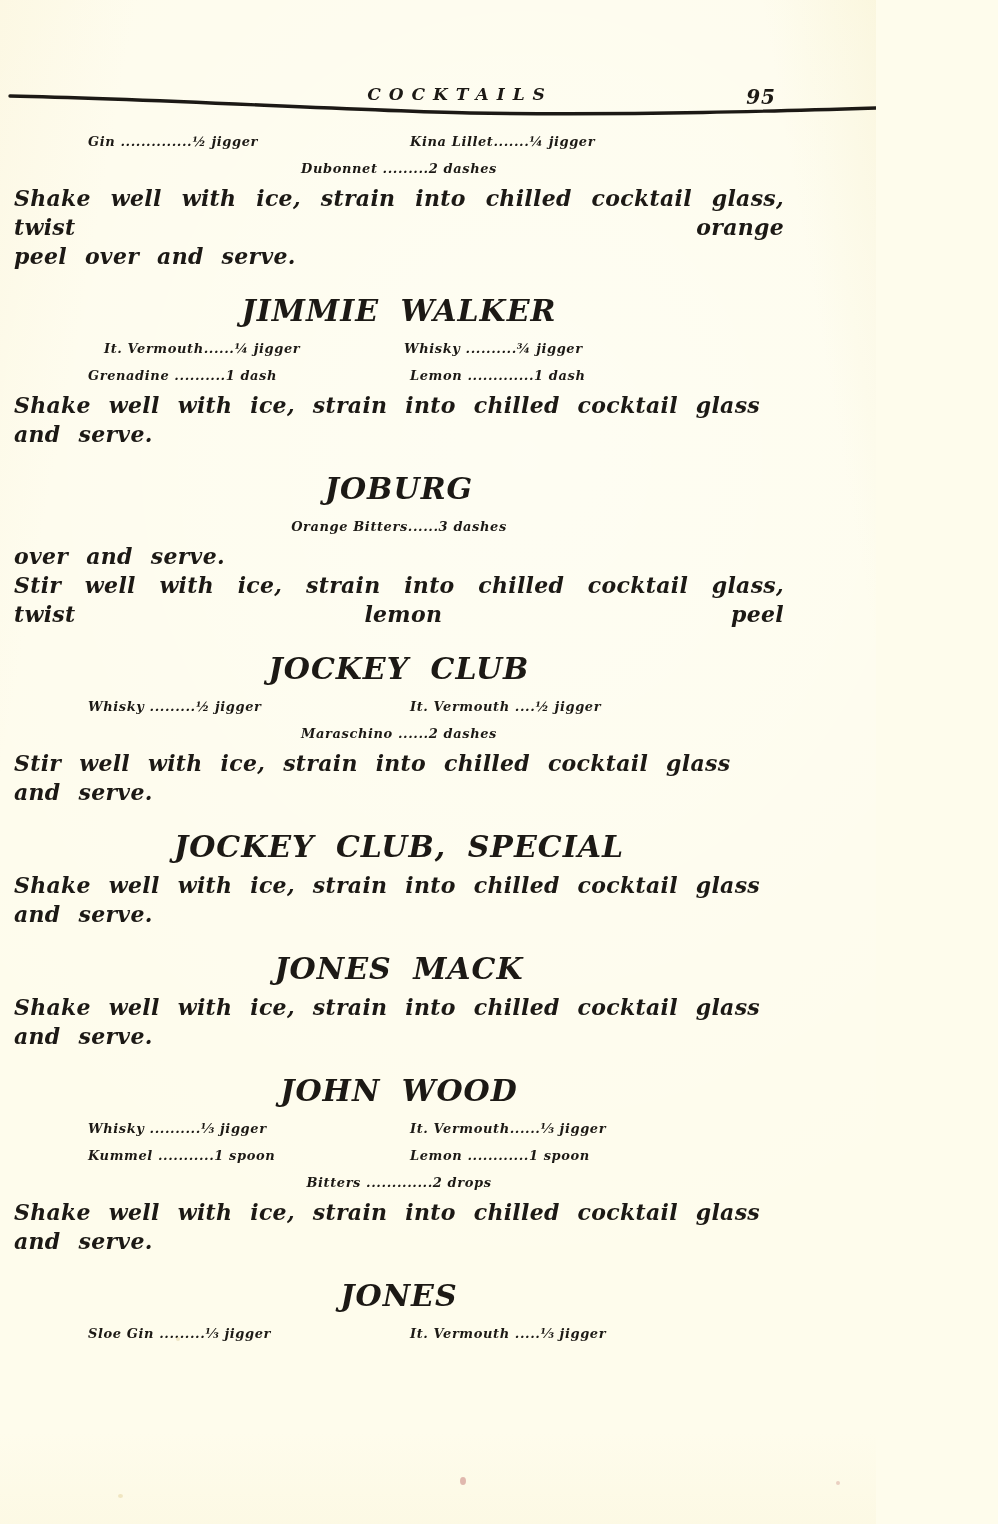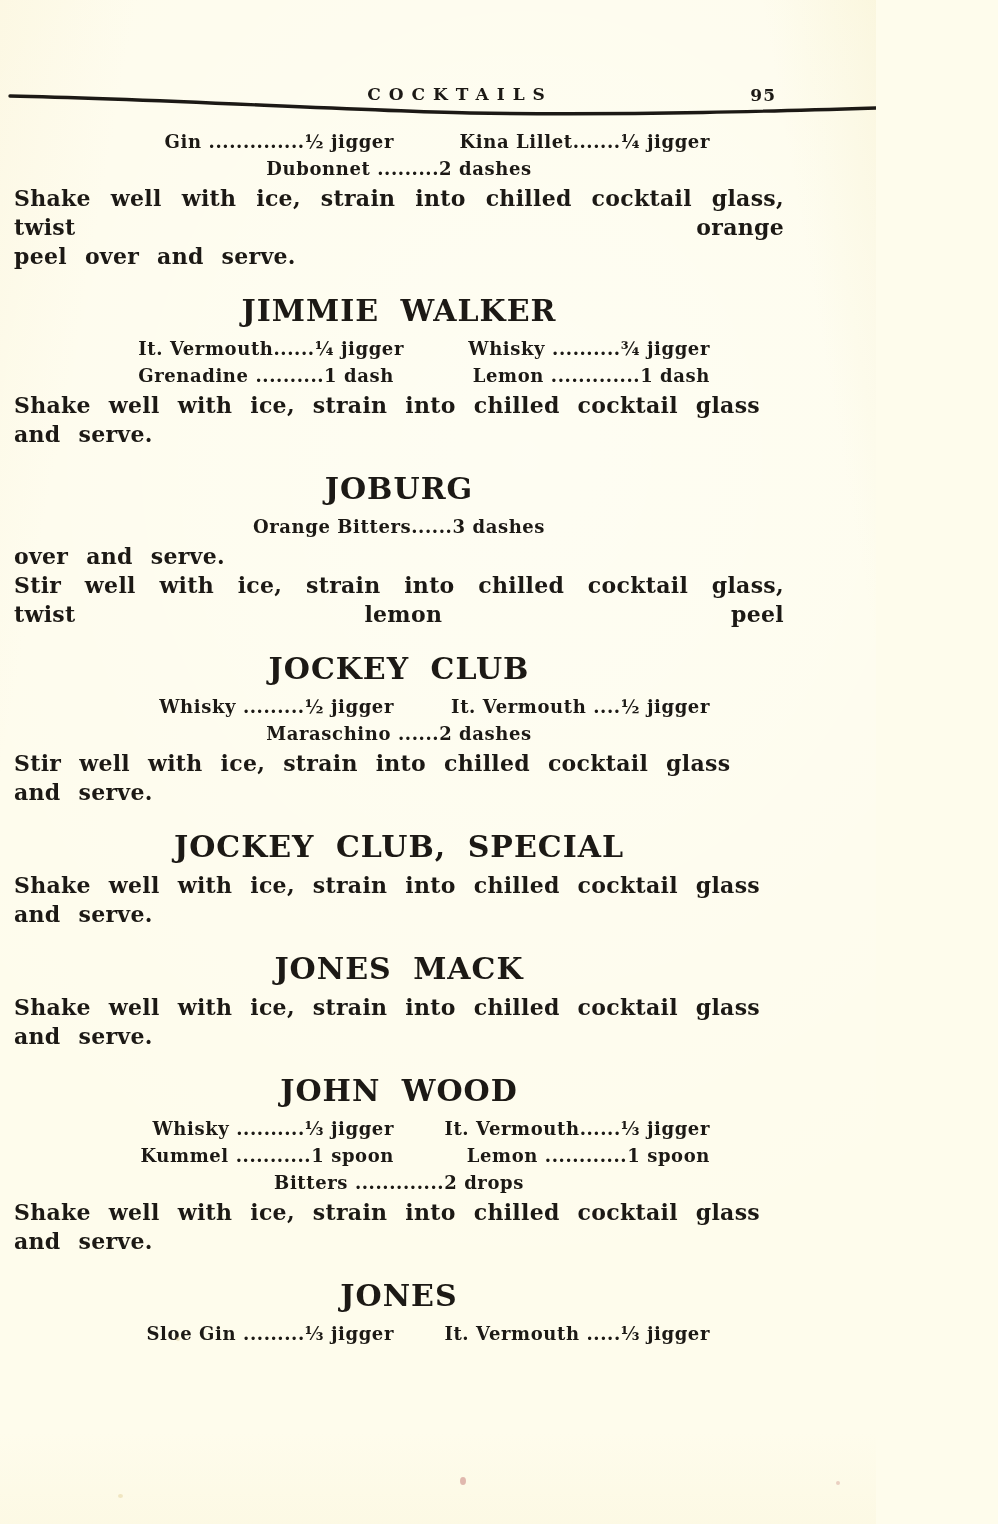--- a/index.html
+++ b/index.html
@@ -7,32 +7,33 @@
   .page{
     position:relative;width:876px;height:1524px;overflow:hidden;
     background:
       radial-gradient(120% 80% at 60% 30%, rgba(255,255,255,0.35), rgba(255,255,255,0) 70%),
       linear-gradient(100deg, rgba(250,243,215,.45) 0%, rgba(250,243,215,0) 12%),
       linear-gradient(260deg, rgba(247,239,203,.5) 0%, rgba(247,239,203,0) 10%),
       linear-gradient(0deg, rgba(249,243,214,.35) 0%, rgba(249,243,214,0) 6%),
       var(--paper);
     color:var(--ink);
     font-family:"DejaVu Serif","Liberation Serif",serif;
+    font-style:italic;
   }
   .rule-svg{position:absolute;top:0;left:0;color:var(--ink);}
   .running-header{position:absolute;top:84px;left:14px;right:0;height:26px;}
   .running-title{position:absolute;left:0;width:892px;text-align:center;
     font-size:17px;font-weight:700;letter-spacing:8px;}
-  .page-num{position:absolute;right:100px;top:1px;font-size:17px;font-weight:700;letter-spacing:1px;}
+  .page-num{position:absolute;right:100px;top:1px;font-size:20px;font-weight:700;letter-spacing:1px;}
   main{position:relative;padding:128px 92px 0 14px;}
   .recipe{margin-top:22px;}
   .recipe:first-child{margin-top:0;}
   .recipe-title{margin:0 0 6px;text-align:center;font-size:30px;line-height:36px;
     font-weight:700;word-spacing:10px;letter-spacing:1px;}
-  .ing-rows{font-size:18px;font-weight:700;letter-spacing:.6px;text-align:right;}
+  .ing-rows{font-size:13px;font-weight:700;letter-spacing:.6px;}
   .ing-row{display:flex;justify-content:center;line-height:27px;}
   .cell{white-space:nowrap;}
   .cell.l{width:306px;}
   .cell.r{width:300px;margin-left:16px;}
   .ing-row.center .cell.c{width:auto;}
   .instructions{margin:2px 0 0;font-size:22px;font-weight:600;letter-spacing:.3px;
     line-height:29px;word-spacing:10px;}
   .instr-line.just{text-align:justify;text-align-last:justify;}
   .speck{position:absolute;border-radius:50%;}
 </style>

